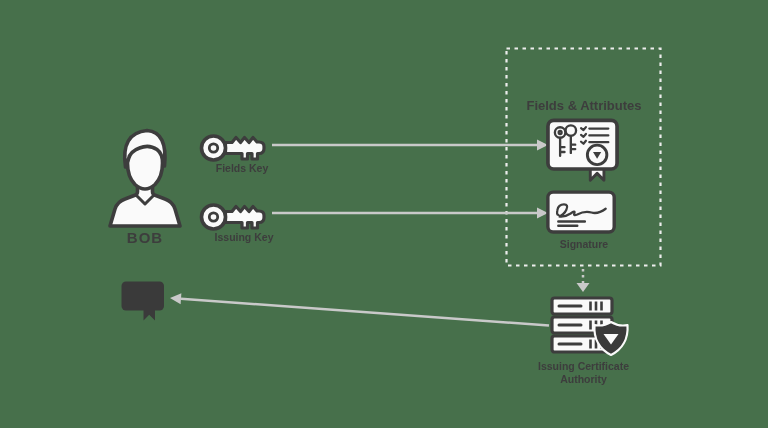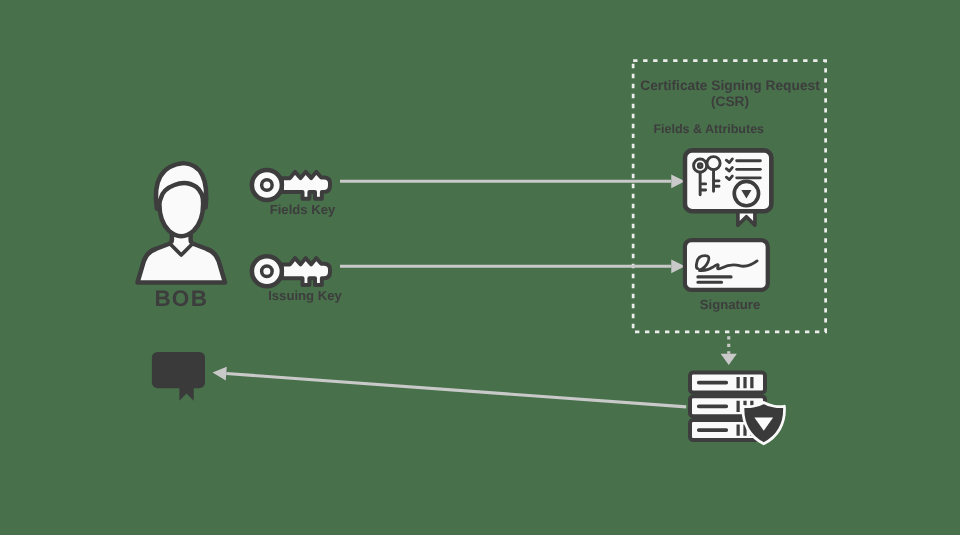--- a/index.html
+++ b/index.html
@@ -7,25 +7,25 @@
     position:relative; width:768px; height:428px; overflow:hidden;
     background:#47704B;
     font-family:"Liberation Sans", sans-serif;
   }
   .abs { position:absolute; }
   svg.overlay { position:absolute; left:0; top:0; width:768px; height:428px; }
   .label {
     position:absolute; color:#3D3D3D; font-weight:bold; text-align:center;
     line-height:1.18;
   }
-  .lbl-bob       { left:103px; top:229px; width:84px;  font-size:18px; letter-spacing:1px; }
+  .lbl-bob       { left:103px; top:229px; width:84px;  font-size:15px; letter-spacing:1px; }
   .lbl-pubkey    { left:199px; top:162px; width:86px;  font-size:10.5px; }
   .lbl-privkey   { left:199px; top:231px; width:90px;  font-size:10.5px; }
   .lbl-csrtitle  { left:509px; top:63px;  width:150px; font-size:11px; line-height:13px; }
-  .lbl-csrsub    { left:492px; top:98px;  width:150px; font-size:10px; }
+  .lbl-csrsub    { left:509px; top:98px;  width:150px; font-size:13px; }
   .lbl-signature { left:509px; top:238px; width:150px; font-size:10.5px;text-align:center; }
   .lbl-ca        { left:520px; top:360px; width:127px; font-size:10.5px; line-height:12.5px; }
 
   .icon-person   { left:105px; top:125px; }
   .icon-pubkey   { left:199px; top:131px; }
   .icon-privkey  { left:199px; top:200px; }
   .icon-cert     { left:546px; top:117px; }
   .icon-sign     { left:546px; top:190px; }
   .icon-server   { left:550px; top:294px; }
   .icon-darkcert { left:121px; top:281px; }
@@ -70,21 +70,20 @@
   </svg>
   <div class="label lbl-pubkey">Fields Key</div>
 
   <svg class="abs icon-privkey" width="68" height="34" viewBox="0 0 68 34">
     <path d="M26.5 11.5 H33 L37 6.5 L41.5 11.5 L45.5 6.5 L50 11.5 L54 6.5 L58 11 H60 Q65 11 65 15.5 V17.5 Q65 22.5 60 22.5 H58.5 V28 H53 V22.5 H48.5 V28 H43 V22.5 H26.5 Z" fill="#FAFAFA" stroke="#3D3D3D" stroke-width="3.2" stroke-linejoin="round"></path>
     <circle cx="14.5" cy="17" r="12" fill="#FAFAFA" stroke="#3D3D3D" stroke-width="3.6"></circle>
     <circle cx="14.5" cy="17" r="4.2" fill="#FAFAFA" stroke="#3D3D3D" stroke-width="2.8"></circle>
   </svg>
   <div class="label lbl-privkey">Issuing Key</div>
 
-  <div class="label lbl-csrtitle">Certificate Signing Request (CSR)</div>
   <div class="label lbl-csrsub">Fields &amp; Attributes</div>
 
   <svg class="abs icon-cert" width="74" height="68" viewBox="0 0 76 68">
     <path d="M45.5 44 H59.5 V64 L52.5 57 L45.5 64 Z" fill="#FAFAFA" stroke="#3D3D3D" stroke-width="3" stroke-linejoin="round"></path>
     <rect x="2" y="2.5" width="71" height="50" rx="6" fill="#FAFAFA" stroke="#3D3D3D" stroke-width="3.8"></rect>
     <g stroke="#3D3D3D" stroke-width="2.4" fill="none" stroke-linecap="round">
       <circle cx="14.5" cy="15" r="5.4"></circle>
       <circle cx="14.5" cy="15" r="1.5"></circle>
       <path d="M14.5 20.5 V39 M14.5 30 H19 M14.5 35 H19"></path>
       <circle cx="25.5" cy="13" r="5.4"></circle>
@@ -119,19 +118,20 @@
       <path d="M9 12 H31 M9 31 H31 M9 50 H31"></path>
     </g>
     <g stroke="#3D3D3D" stroke-width="2.6">
       <path d="M40.5 7.5 V16.5 M46 7.5 V16.5 M51.5 7.5 V16.5"></path>
       <path d="M40.5 26.5 V35.5 M46 26.5 V35.5 M51.5 26.5 V35.5"></path>
       <path d="M40.5 45.5 V54.5 M46 45.5 V54.5 M51.5 45.5 V54.5"></path>
     </g>
     <path d="M61 28 C66 31 73 32 77.5 31 C78.5 45 72 55.5 61 61 C50 55.5 43.5 45 44.5 31 C49 32 56 31 61 28 Z" fill="#3A3A3A" stroke="#FAFAFA" stroke-width="2.2" stroke-linejoin="round"></path>
     <polygon points="53.5,40 68.5,40 61,50.5" fill="#FAFAFA"></polygon>
   </svg>
+  <div class="label lbl-ca">Issuing Certificate Authority</div>
 
   <svg class="abs icon-darkcert" width="44" height="40" viewBox="0 0 44 40">
     <rect x="0.5" y="0.5" width="42.5" height="29" rx="4.5" fill="#3A3A3A"></rect>
     <path d="M22.5 26 H34 V39.5 L28.2 33.8 L22.5 39.5 Z" fill="#3A3A3A"></path>
   </svg>
 
 </div>
 
 </body></html>

